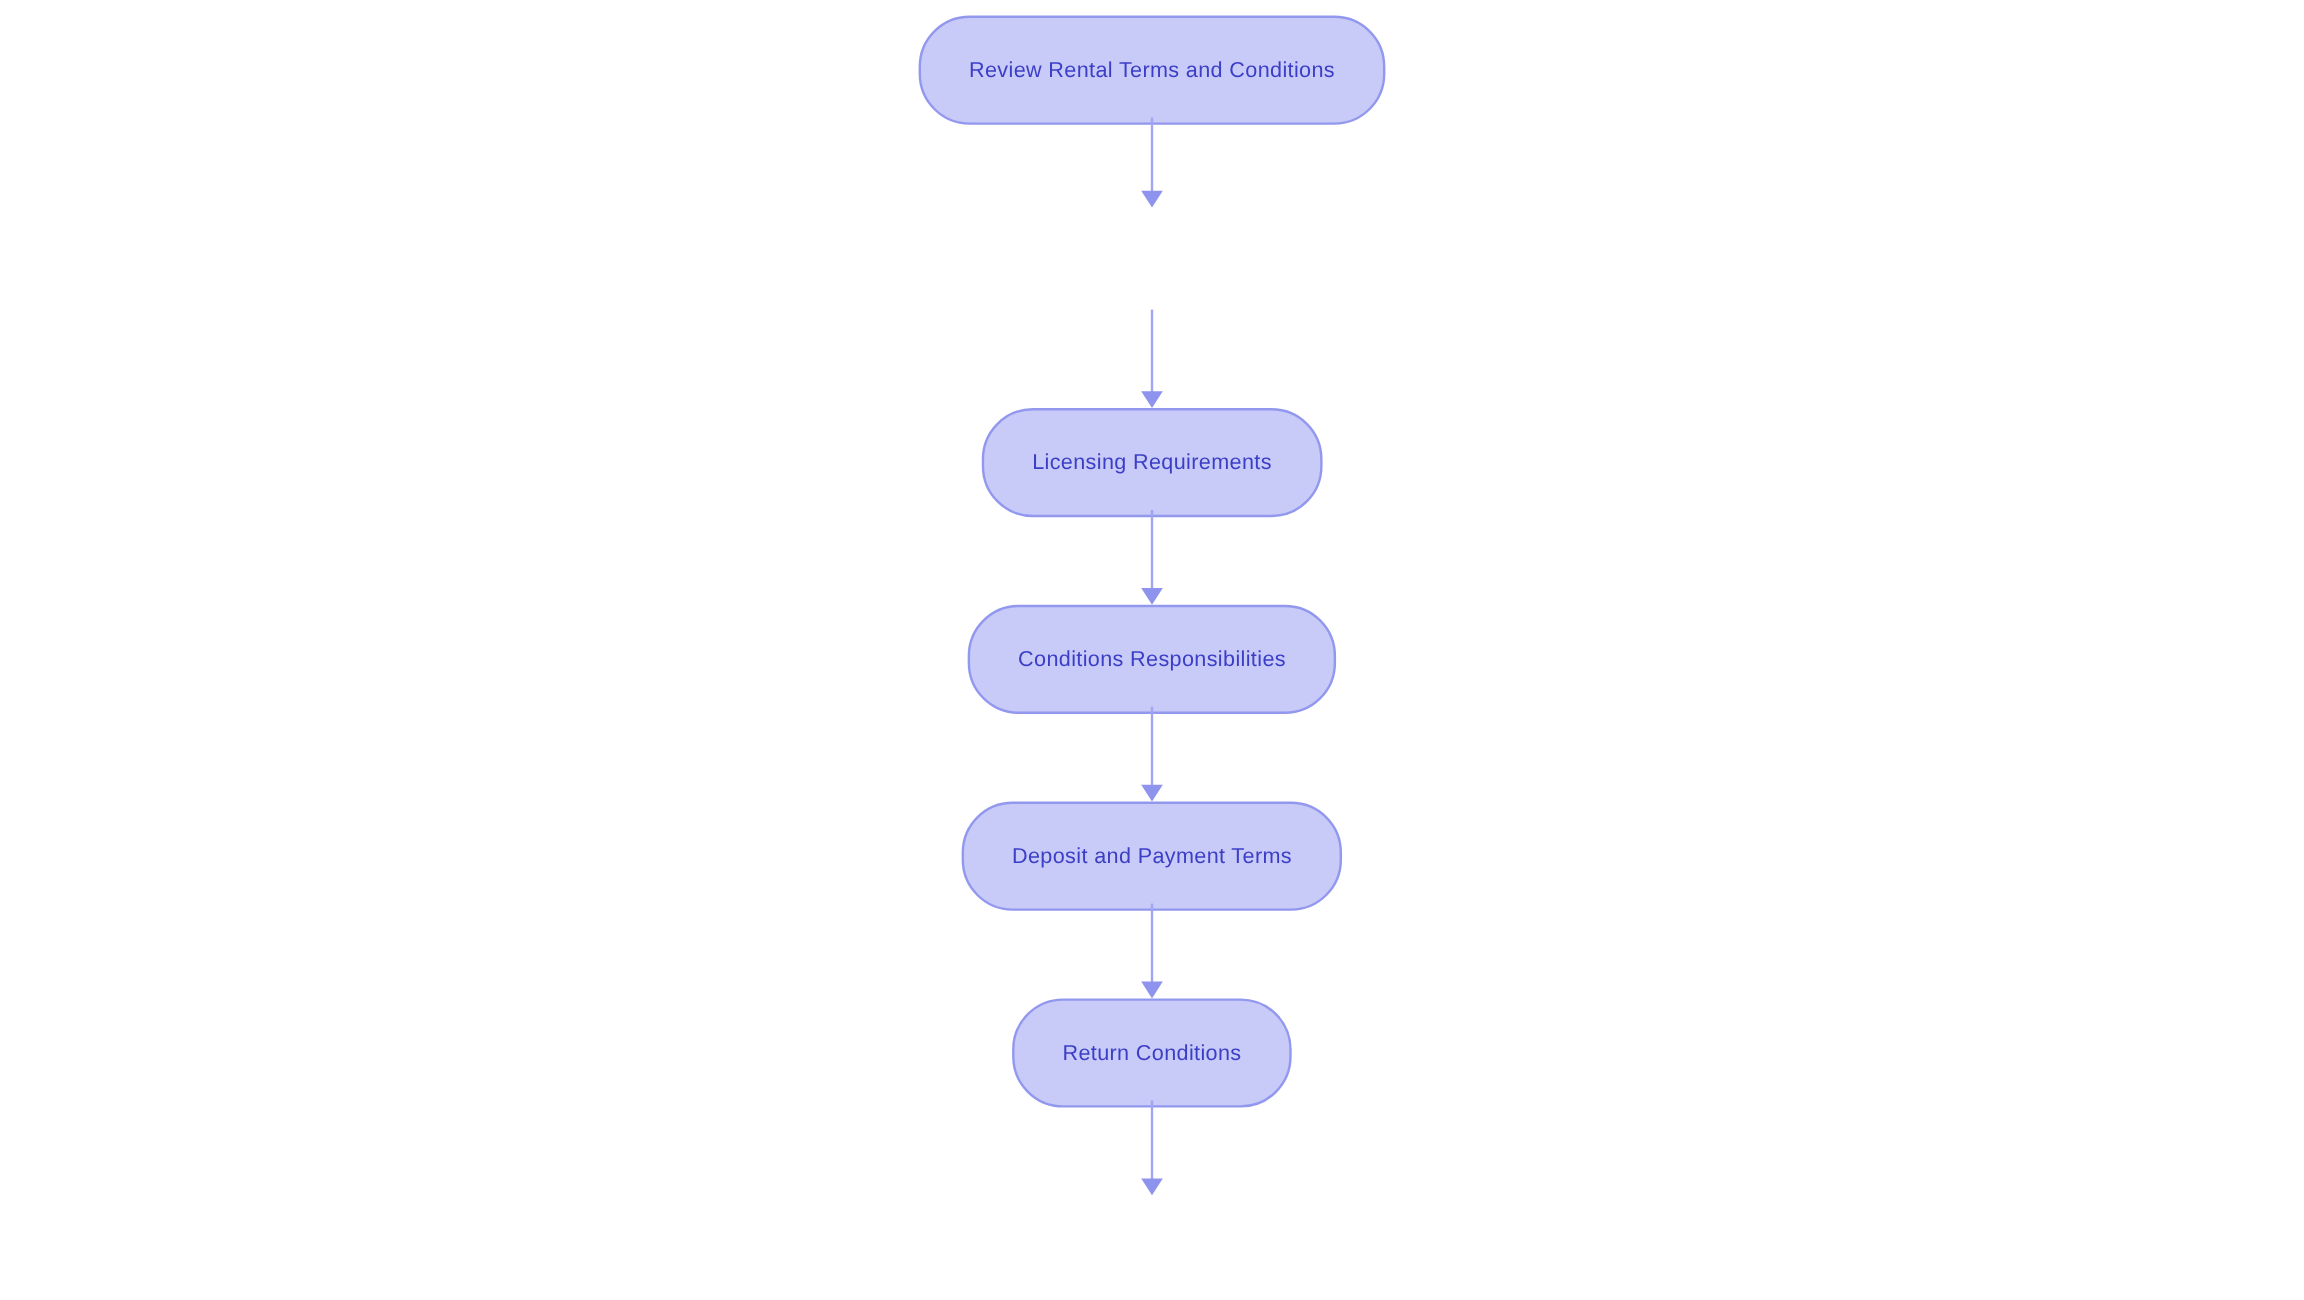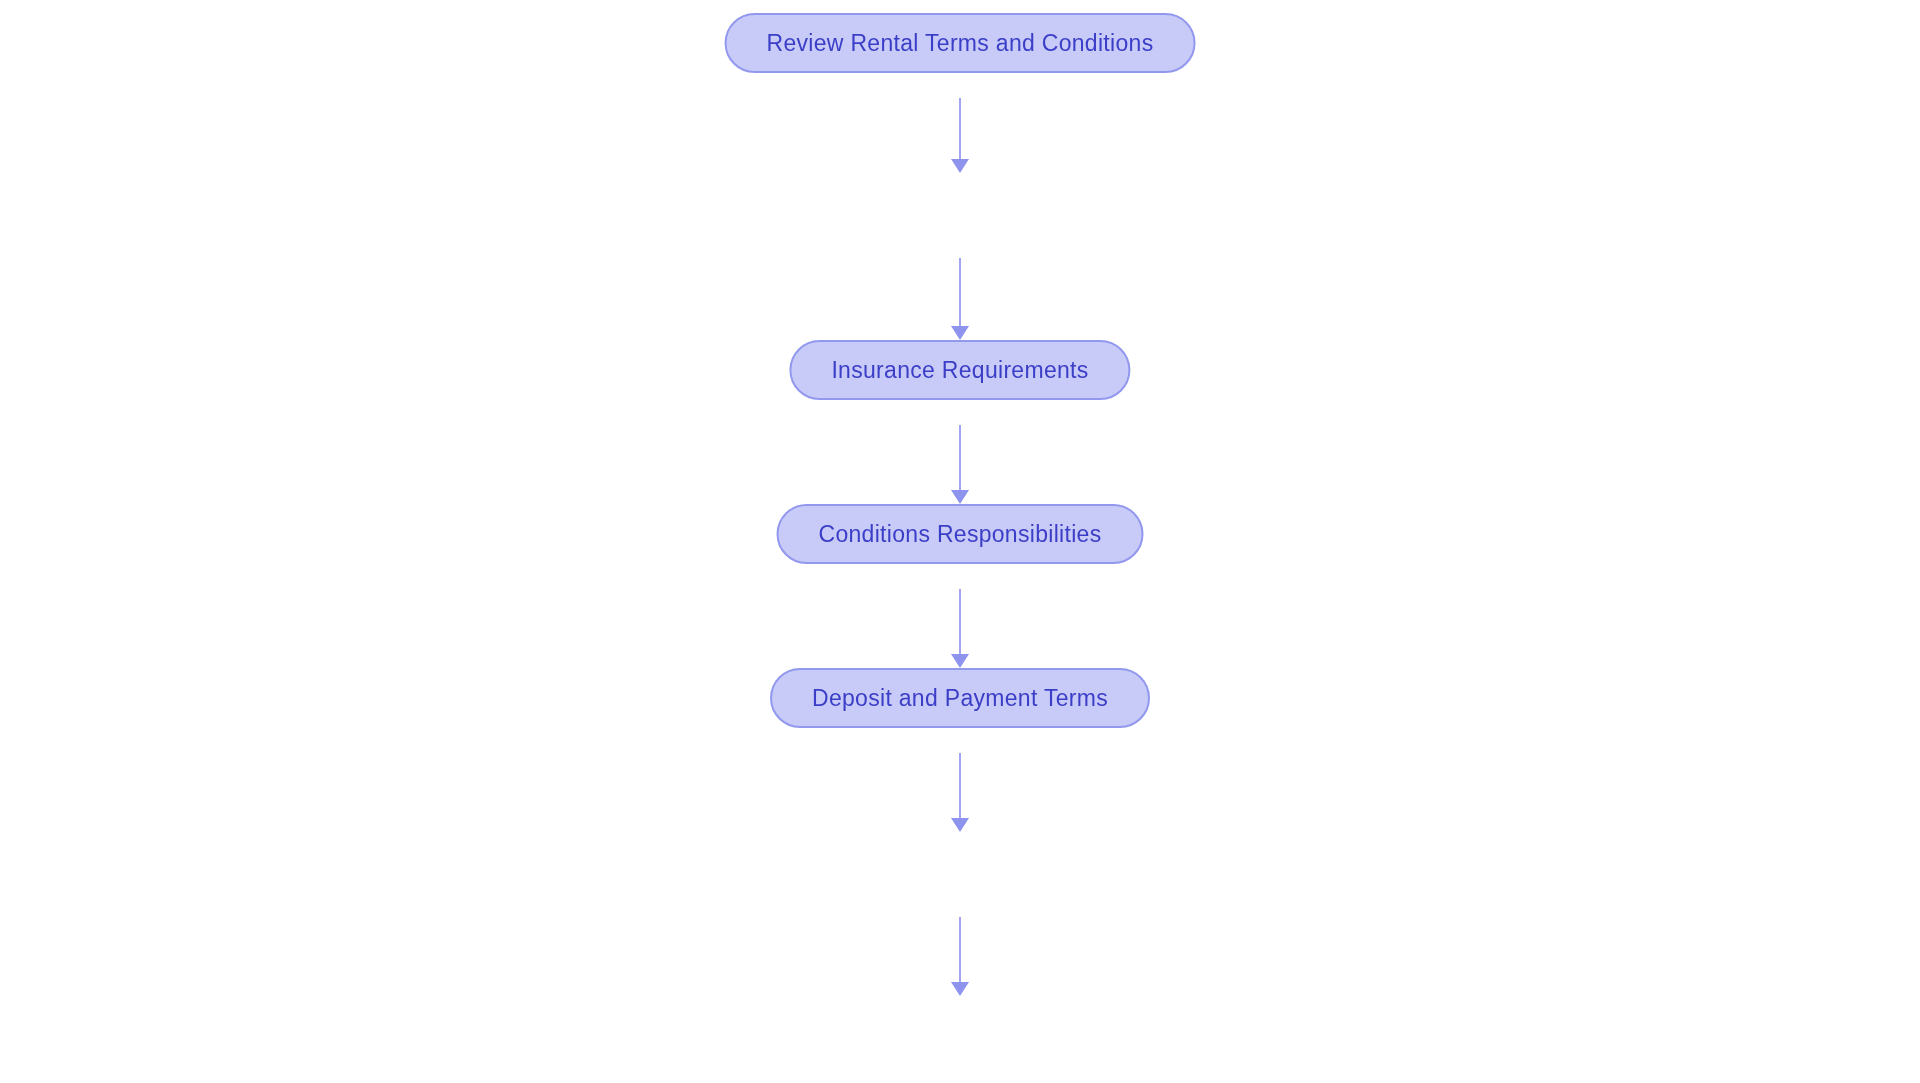--- a/index.html
+++ b/index.html
@@ -16,32 +16,32 @@
   .canvas {
     position: relative;
     width: 1920px;
     height: 1083px;
     background: #ffffff;
   }
   .node {
     position: absolute;
     left: 50%;
     transform: translateX(-50%);
-    height: 60px;
+    height: 91px;
     box-sizing: border-box;
     padding: 0 40px;
     background: #c8caf8;
     border: 2px solid #9298ee;
     border-radius: 42.5px;
     display: flex;
     align-items: center;
     justify-content: center;
     white-space: nowrap;
     color: #3b3ec6;
-    font-size: 23px;
+    font-size: 18px;
     letter-spacing: 0.3px;
   }
   .arrow {
     position: absolute;
     left: 50%;
     transform: translateX(-50%);
     width: 18px;
   }
   .arrow-line {
     position: absolute;
@@ -76,21 +76,21 @@
     <span class="arrow-head"></span>
   </div>
 
 
   <div class="arrow" style="top:258px;height:82px">
     <span class="arrow-line"></span>
     <span class="arrow-head"></span>
   </div>
 
   <div class="node" style="top:340px">
-    <span>Insurance Requirements</span>
+    <span>Licensing Requirements</span>
   </div>
 
   <div class="arrow" style="top:425px;height:79px">
     <span class="arrow-line"></span>
     <span class="arrow-head"></span>
   </div>
 
   <div class="node" style="top:504px">
     <span>Conditions Responsibilities</span>
   </div>
@@ -102,20 +102,23 @@
 
   <div class="node" style="top:668px">
     <span>Deposit and Payment Terms</span>
   </div>
 
   <div class="arrow" style="top:753px;height:79px">
     <span class="arrow-line"></span>
     <span class="arrow-head"></span>
   </div>
 
+  <div class="node" style="top:832px">
+    <span>Return Conditions</span>
+  </div>
 
   <div class="arrow" style="top:917px;height:79px">
     <span class="arrow-line"></span>
     <span class="arrow-head"></span>
   </div>
 
 
 </div>
 
 </body></html>

